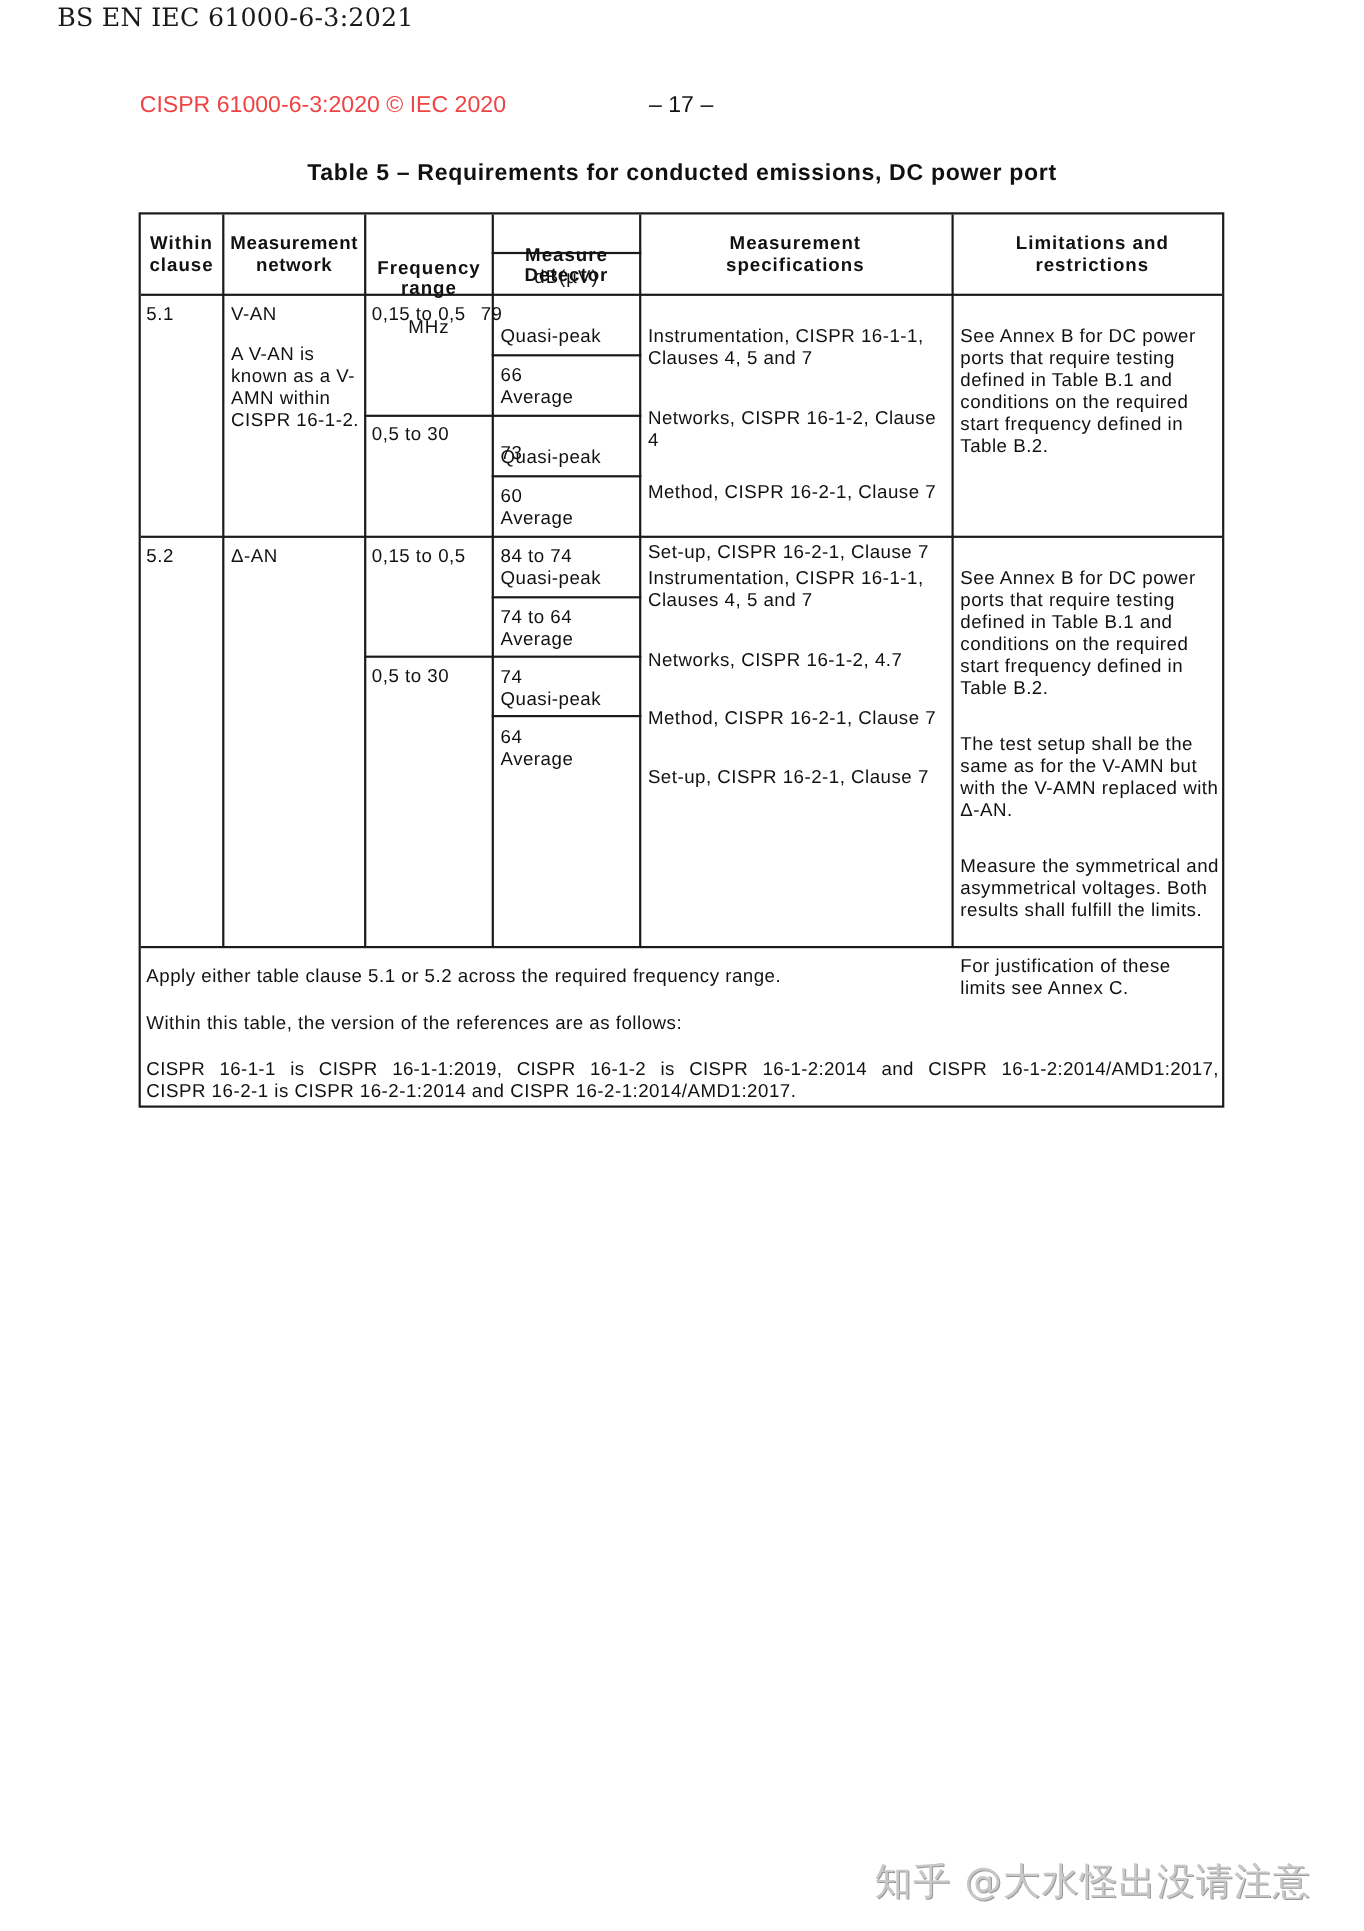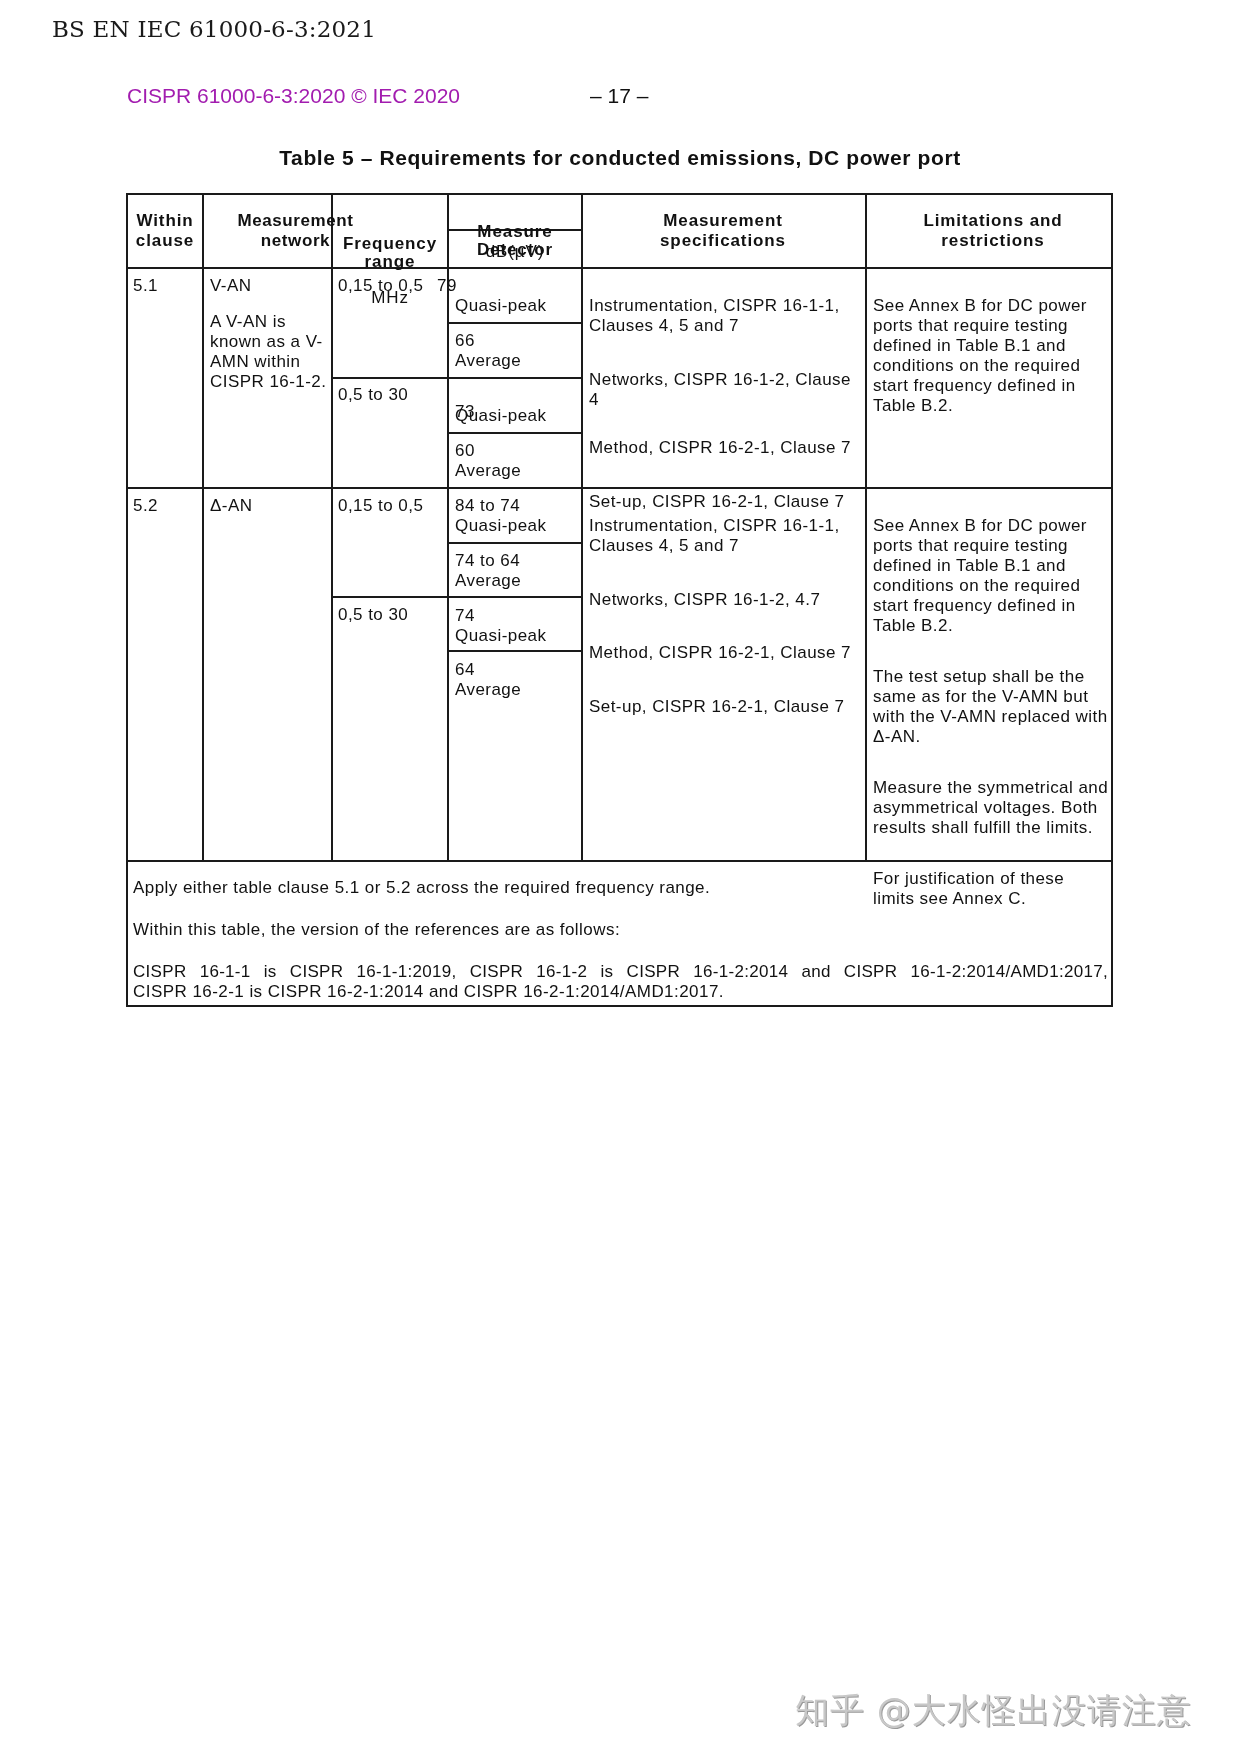--- a/index.html
+++ b/index.html
@@ -1,19 +1,19 @@
 <!DOCTYPE html>
 <html><head>
 <meta charset="utf-8">
 <style>
   html, body { margin:0; padding:0; background:#ffffff; }
   body { width:1240px; height:1755px; position:relative; overflow:hidden; color:#111; font-family:"Liberation Sans", sans-serif; }
   .abs { position:absolute; }
-  #bs-header { left:52px; top:4px; font-family:"DejaVu Serif", "Liberation Serif", serif; font-size:23px; color:#1a1a1a; letter-spacing:0.2px;margin-top:12px; }
-  #page-header { left:127px; top:84px; font-size:21px; color:#a21caf; }
+  #bs-header { left:52px; top:4px; font-family:"DejaVu Serif", "Liberation Serif", serif; font-size:23px; color:#1a1a1a; letter-spacing:0.2px; }
+  #page-header { left:127px; top:84px; font-size:21px; color:#ef4444; }
   #page-number { left:590px; top:84px; font-size:21px; color:#111; }
   #table-title { left:0; width:1240px; top:146px; text-align:center; font-size:21px; font-weight:bold; letter-spacing:0.6px; }
   #table-title span { display:inline-block; margin-left:-0px; }
 
   .tbl { position:absolute; left:126px; top:193px; width:987px; height:814px; border:2px solid #1a1a1a; box-sizing:border-box; }
   .line-v { position:absolute; width:2px; background:#1a1a1a; }
   .line-h { position:absolute; height:2px; background:#1a1a1a; }
   .cell-text { position:absolute; font-size:17px; line-height:20px; letter-spacing:0.45px; color:#111; white-space:pre-line; }
   .hdr { font-weight:bold; text-align:center; letter-spacing:0.9px; }
   .hdr .normal { font-weight:normal; }
@@ -46,21 +46,21 @@
 
   <div class="line-h" style="left:0; width:983px; top:292px;"></div>
 
   <div class="line-h" style="left:319px; width:136px; top:347px;"></div>
   <div class="line-h" style="left:203px; width:252px; top:401px;"></div>
   <div class="line-h" style="left:319px; width:136px; top:455px;"></div>
 
   <div class="line-h" style="left:0; width:983px; top:665px;"></div>
 
   <div class="cell-text hdr" style="left:0; width:74px; top:16px;"><span>Within clause</span></div>
-  <div class="cell-text hdr" style="left:76px; width:127px; top:16px; letter-spacing:0.6px;margin-left:28px;"><span>Measurement network</span></div>
+  <div class="cell-text hdr" style="left:76px; width:127px; top:16px; letter-spacing:0.6px;"><span>Measurement network</span></div>
   <div class="cell-text hdr" style="left:205px; width:114px; top:-4px; line-height:18px; padding-top:0;">
     <div style="height:8px"></div>
     <div style="padding:0 6px;">Frequency range</div>
     <div class="normal">MHz</div>
   </div>
   <div class="cell-text hdr" style="left:321px; width:132px; top:7px;">
     <span>Measure</span>
     <span class="normal">dB(µV)</span>
   </div>
   <div class="cell-text hdr" style="left:321px; width:132px; top:45px;"><span>Detector</span></div>

